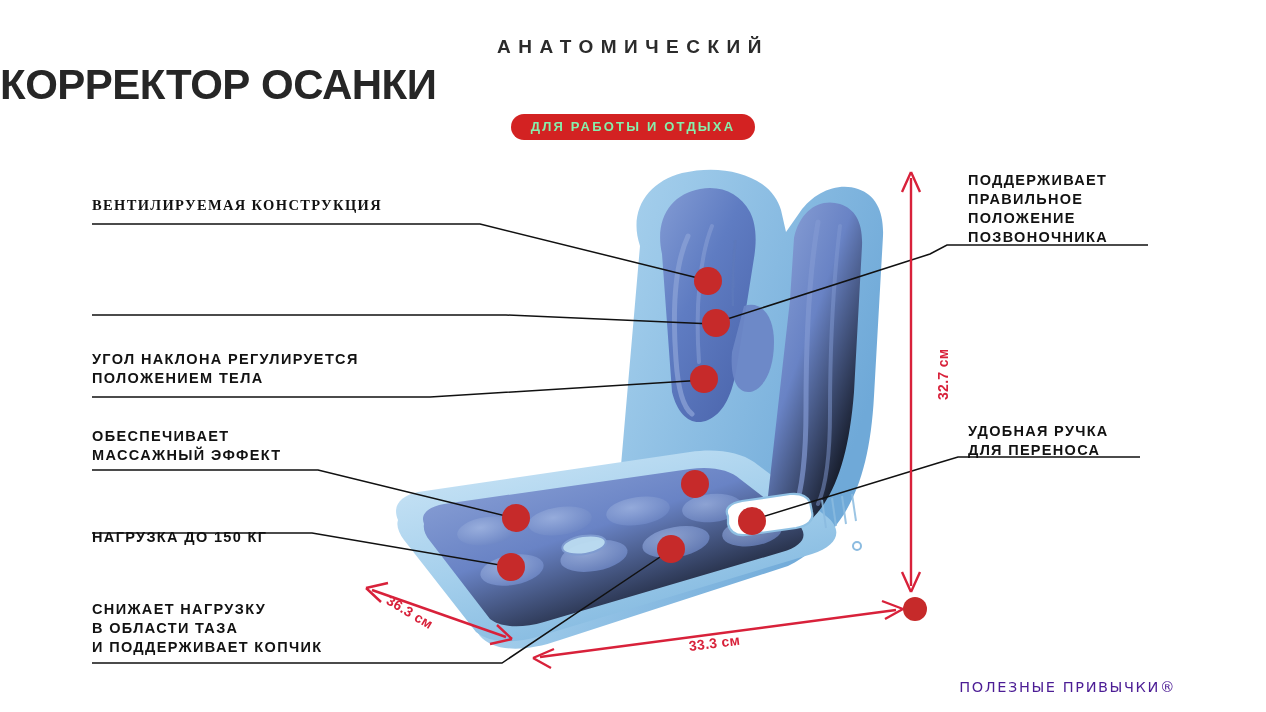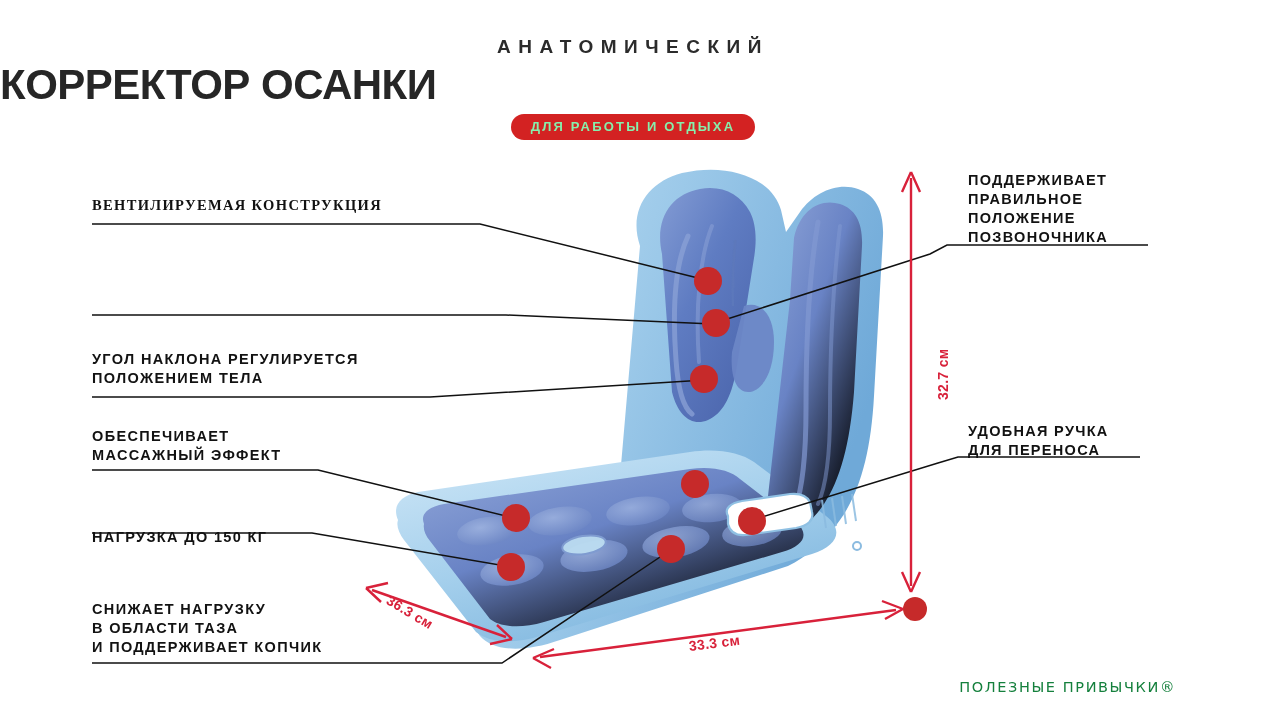--- a/index.html
+++ b/index.html
@@ -41,21 +41,21 @@
   .label.right{letter-spacing:1.3px;}
 
   
   .dim{position:absolute;color:#d8213a;font-weight:700;font-size:14px;letter-spacing:0.3px;white-space:nowrap;}
   .dim-v{transform:rotate(-90deg);transform-origin:0 0;}
   .dim-36{transform:rotate(31deg);transform-origin:0 0;}
 
   
   .brand{
     position:absolute;right:28px;bottom:17px;font-size:14.5px;letter-spacing:1.6px;
-    color:#15803d;font-weight:400;text-transform:uppercase;
+    color:#4c1d95;font-weight:400;text-transform:uppercase;
     font-family:"DejaVu Sans",sans-serif;
   }
 </style>
 </head>
 <body>
 
 <div id="stage">
 
   <div class="kicker">Анатомический</div>
   <div class="headline">Корректор осанки</div>

